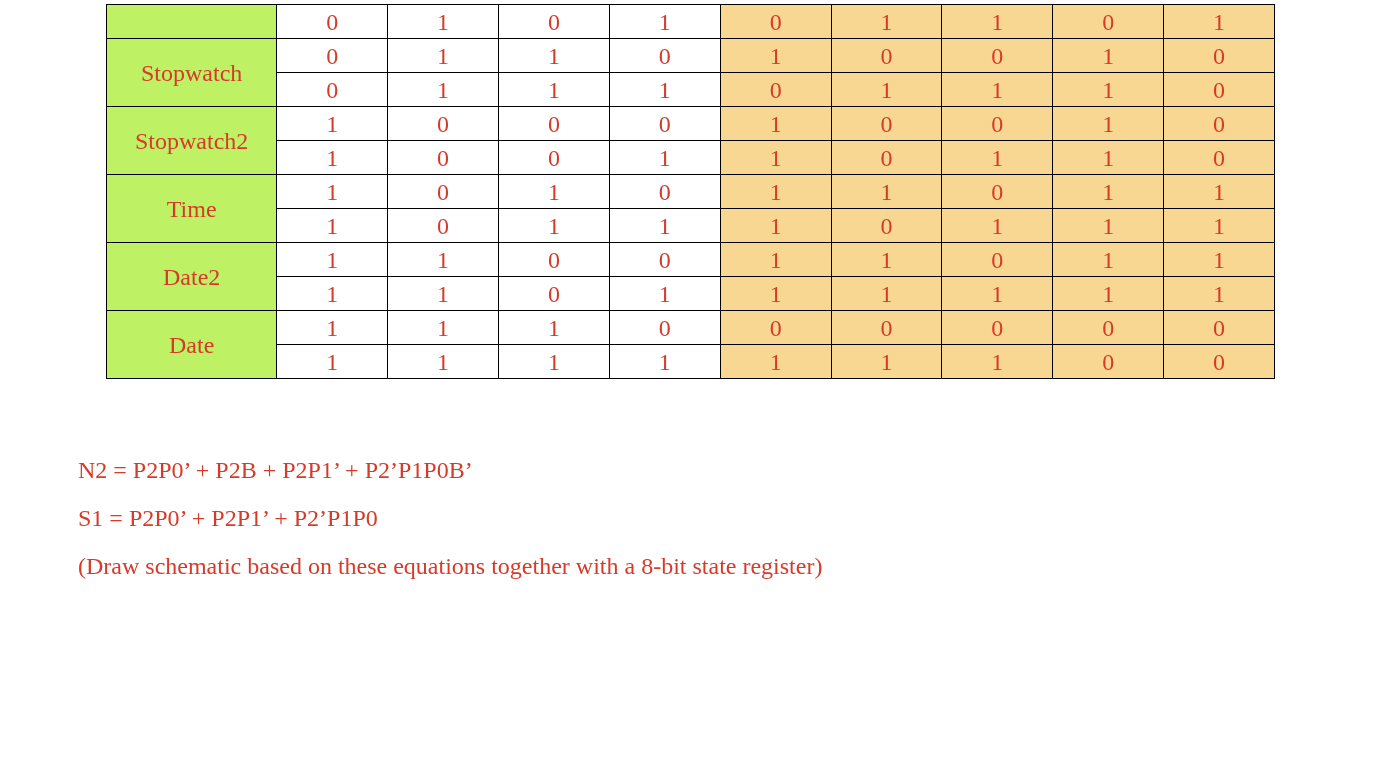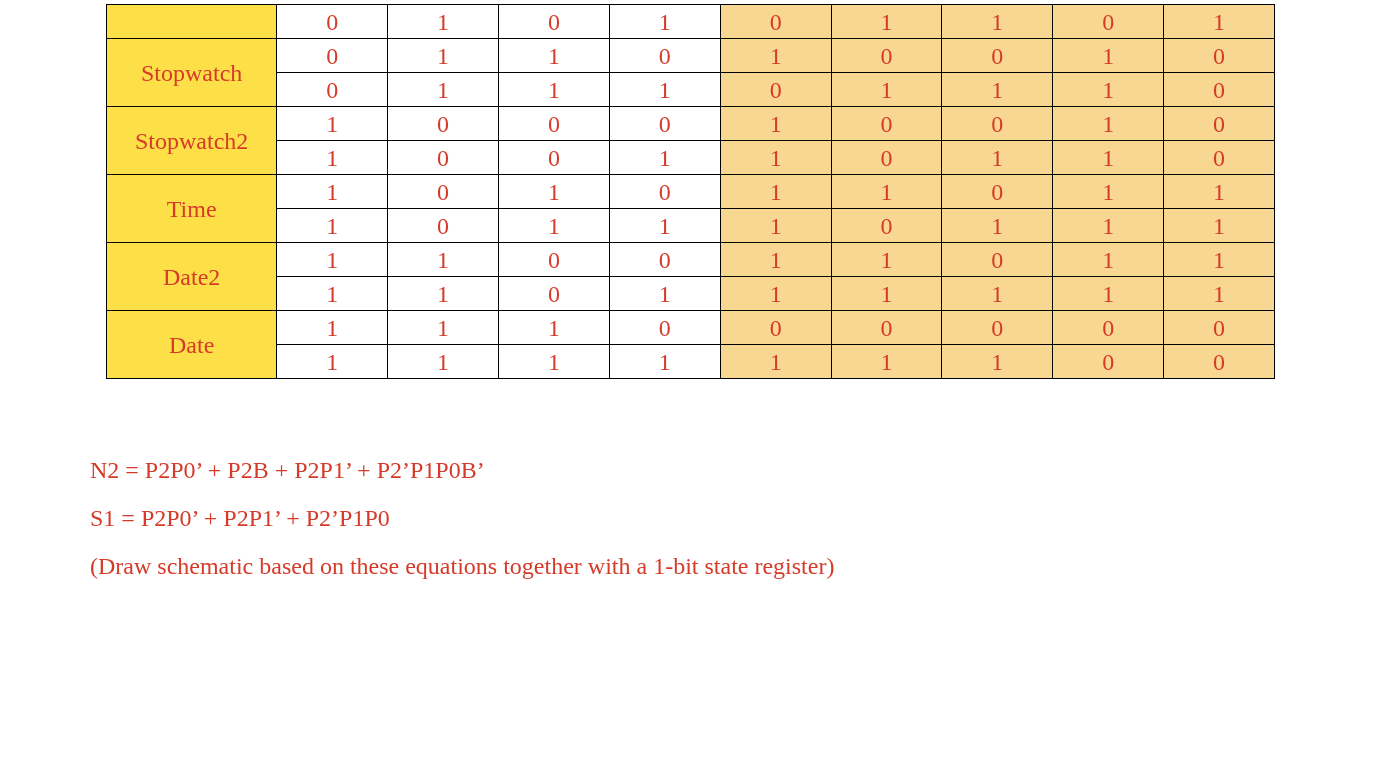--- a/index.html
+++ b/index.html
@@ -27,33 +27,33 @@
     border: 1.5px solid #000;
     text-align: center;
     vertical-align: middle;
     height: 33px;
     font-size: 24px;
     line-height: 1;
     padding: 0;
   }
   td.rowlabel {
     width: 170px;
-    background: #fde047;
+    background: #bef264;
     color: #d63b2a;
   }
   td.val {
     width: 111px;
     color: #d63b2a;
   }
   td.hl {
     background: #f8d793;
   }
   .equations {
     position: absolute;
-    left: 90px;
+    left: 78px;
     top: 446px;
     color: #d63b2a;
     font-size: 24px;
     line-height: 2.0;
   }
   .equations p {
     margin: 0 0 0 0;
     white-space: pre;
   }
 </style>
@@ -189,15 +189,15 @@
           <td class="val hl">1</td>
           <td class="val hl">0</td>
           <td class="val hl">0</td>
         </tr>
       </tbody>
   </table>
 
   <div class="equations">
     <p>N2 = P2P0’ + P2B + P2P1’ + P2’P1P0B’</p>
     <p>S1 = P2P0’ + P2P1’ + P2’P1P0</p>
-    <p>(Draw schematic based on these equations together with a 1-bit state register)</p>
+    <p>(Draw schematic based on these equations together with a 8-bit state register)</p>
   </div>
 </div>
 
 </body></html>

